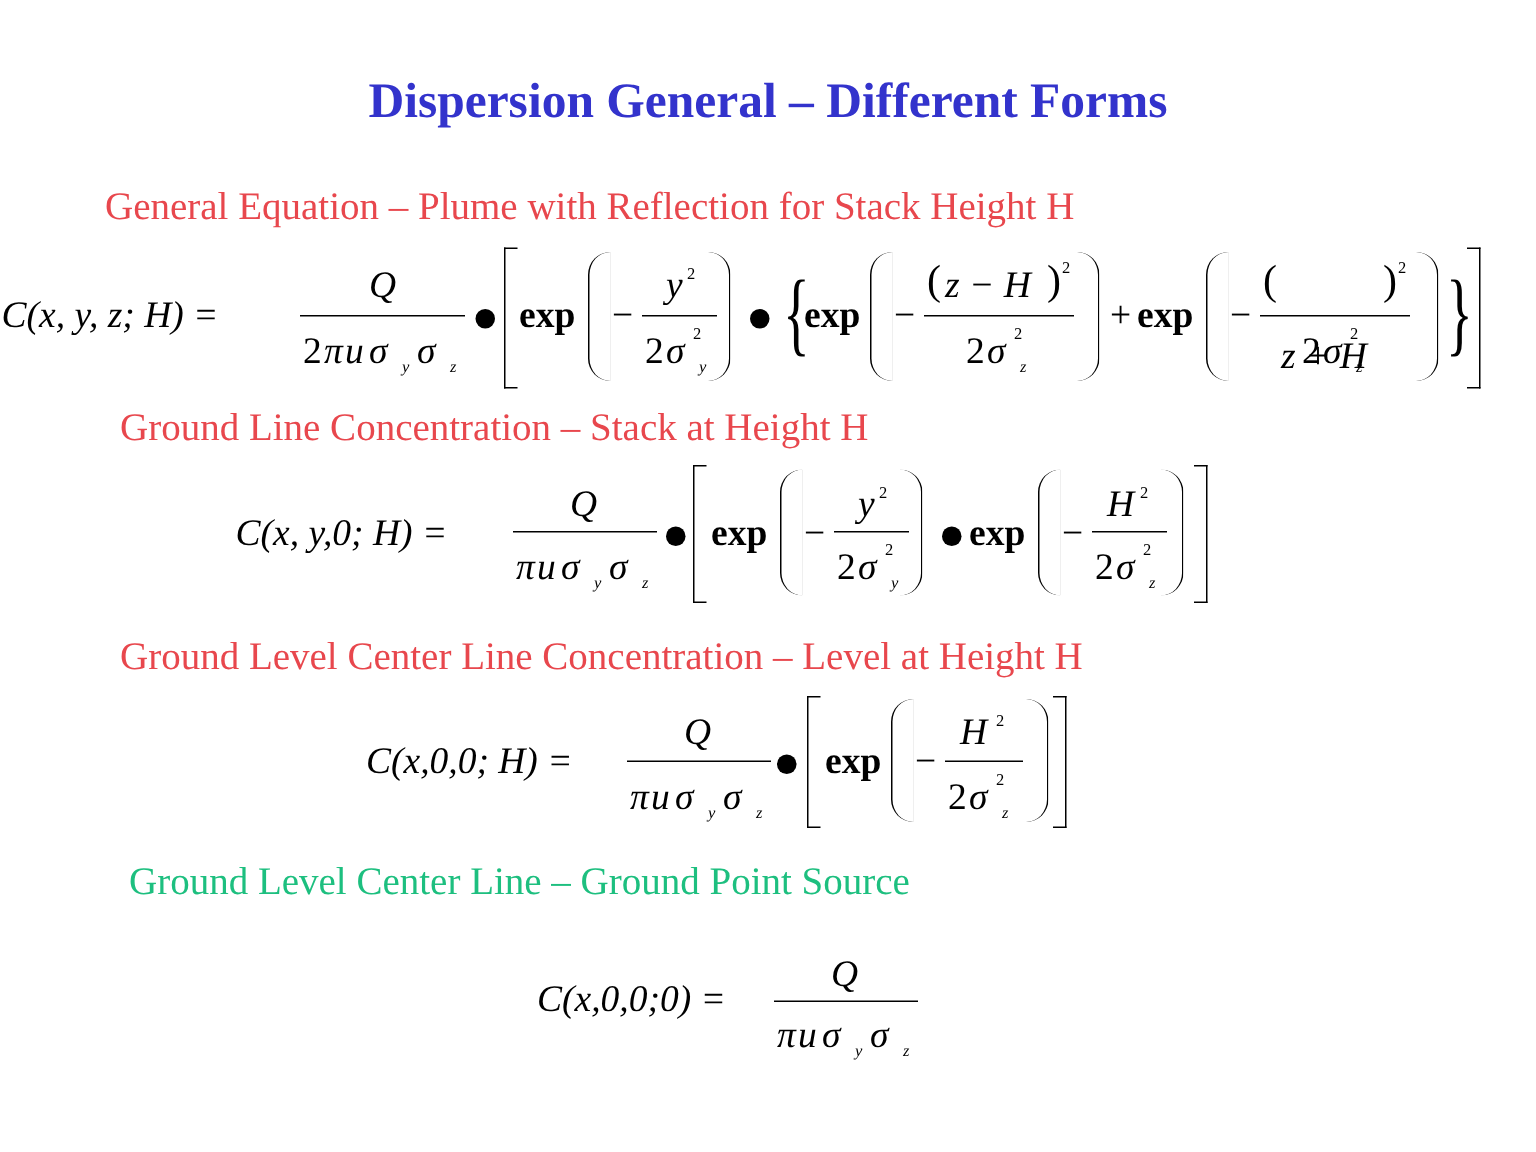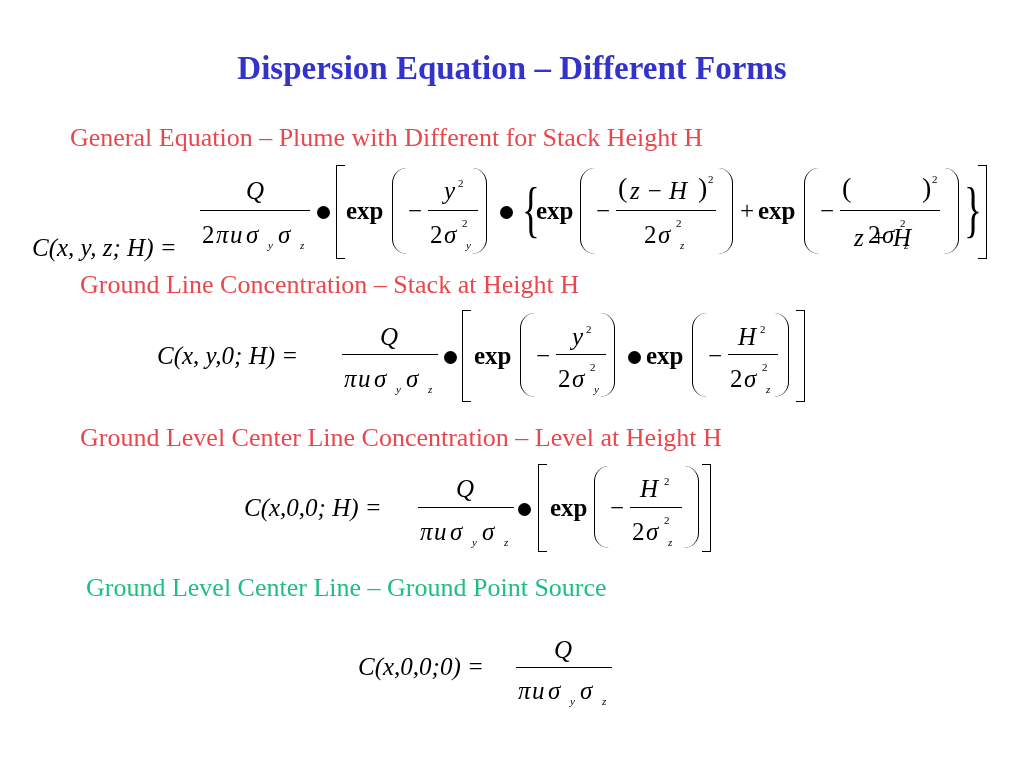--- a/index.html
+++ b/index.html
@@ -19,25 +19,25 @@
   .lb{border-right:none;}
   .rb{border-left:none;}
   .paren{position:absolute;border:1.5px solid #000;}
   .lp{border-right:none;border-top:none;border-bottom:none;border-radius:40px 0 0 40px;}
   .rp{border-left:none;border-top:none;border-bottom:none;border-radius:0 40px 40px 0;}
   .bullet{position:absolute;width:13px;height:13px;border-radius:50%;background:#000;}
 </style>
 </head>
 <body>
 
-<div class="title">Dispersion Equation – Different Forms</div>
+<div class="title">Dispersion General – Different Forms</div>
 
-<div class="heading red" style="left:70px;top:123px;">General Equation – Plume with Different for Stack Height H</div>
+<div class="heading red" style="left:70px;top:123px;">General Equation – Plume with Reflection for Stack Height H</div>
 <div class="eq" style="left:0;top:0;">
-  <span class="t i" style="left:32px;top:198px;margin-top:37px;">C(x, y, z; H) =</span>
+  <span class="t i" style="left:1px;top:198px;">C(x, y, z; H) =</span>
   <span class="t i" style="left:246px;top:178px;">Q</span>
   <div class="bar" style="left:200px;top:210px;width:110px;"></div>
   <span class="t" style="left:202px;top:222px;">2</span>
   <span class="t i" style="left:216px;top:222px;">π</span>
   <span class="t i" style="left:230px;top:222px;">u</span>
   <span class="t i" style="left:246px;top:222px;">σ</span>
   <span class="t sm" style="left:268px;top:240px;">y</span>
   <span class="t i" style="left:278px;top:222px;">σ</span>
   <span class="t sm" style="left:300px;top:240px;">z</span>
   <div class="bullet" style="left:317px;top:206px;"></div>

